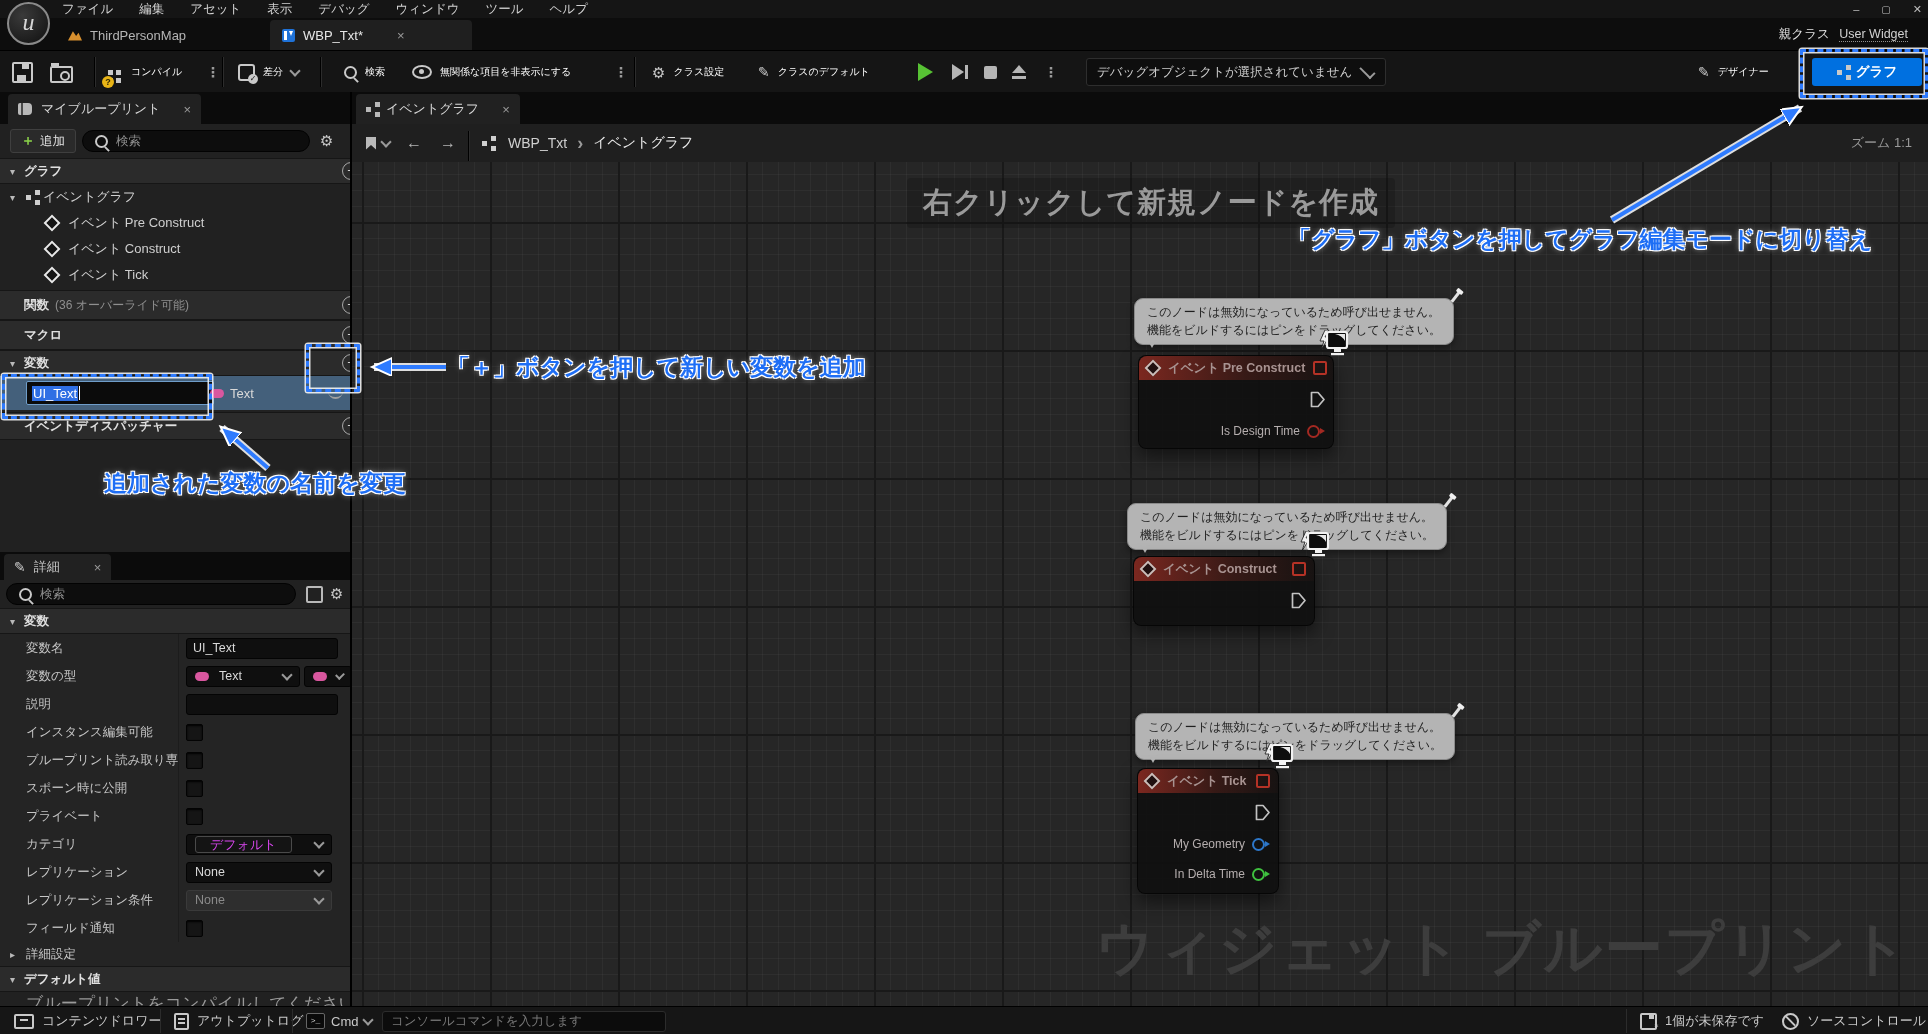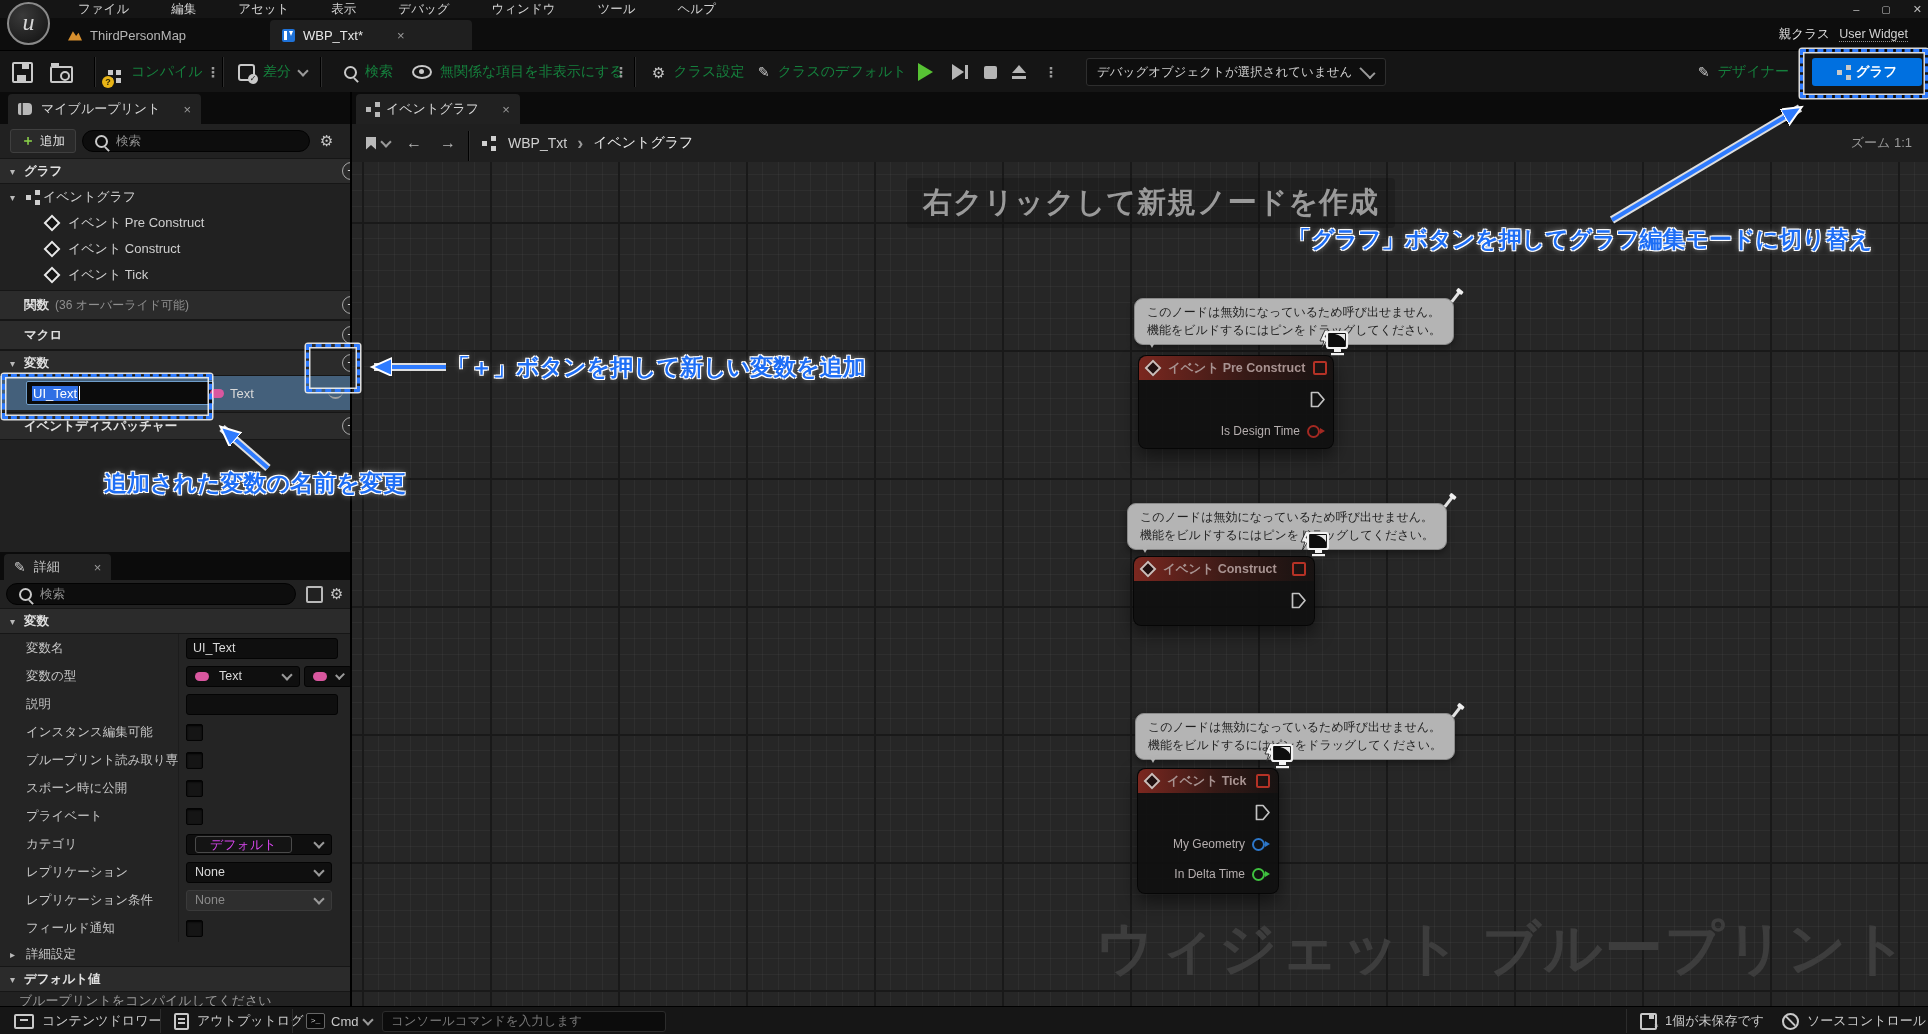--- a/index.html
+++ b/index.html
@@ -1,39 +1,39 @@
 <!DOCTYPE html>
 <html><head>
 <meta charset="utf-8">
 <style>
   html,body{margin:0;padding:0;background:#000;}
   #root{position:relative;width:1928px;height:1034px;background:#0f0f0f;overflow:hidden;
         font-family:"Liberation Sans","DejaVu Sans",sans-serif;color:#c9c9c9;font-size:13px;}
   
   #titlebar{position:absolute;left:0;top:0;width:1928px;height:18px;background:#151515;}
   #menu-items{position:absolute;left:62px;top:0;height:18px;display:flex;gap:26px;align-items:center;}
-  .menu-item{color:#d2d2d2;font-size:12.5px;cursor:default;margin-left:16px;}
+  .menu-item{color:#d2d2d2;font-size:12.5px;cursor:default;}
   #winctl{position:absolute;right:6px;top:0;height:18px;display:flex;gap:22px;align-items:center;color:#bdbdbd;font-size:11px;}
   #logo{position:absolute;left:7px;top:2px;width:39px;height:39px;border-radius:50%;
         background:radial-gradient(circle at 35% 30%,#3a3a3a,#101010);border:2px solid #8a8a8a;z-index:5;
         display:flex;align-items:center;justify-content:center;}
   #logo span{font-family:"Liberation Serif","DejaVu Serif",serif;font-style:italic;font-size:24px;color:#d5d5d5;margin-top:-2px;}
   
   #assettabs{position:absolute;left:0;top:18px;width:1928px;height:32px;background:#0d0d0d;}
   .atab{position:absolute;top:2px;height:30px;display:flex;align-items:center;gap:8px;padding:0 12px;color:#b5b5b5;}
   .atab.active{background:#1f1f1f;border-radius:4px 4px 0 0;color:#e8e8e8;}
   .atab-label{font-size:13px;white-space:nowrap;}
   .tab-close{color:#9a9a9a;font-size:13px;margin-left:26px;}
   #parentclass{position:absolute;right:20px;top:8px;font-size:12.5px;}
   #parentclass .pc-label{color:#e5e5e5;margin-right:6px;}
   #parentclass .pc-value{color:#d2d2d2;border-bottom:1px dotted #8f8f8f;}
   
   #toolbar{position:absolute;left:0;top:50px;width:1928px;height:42px;background:#151515;border-top:1px solid #000;border-bottom:1px solid #060606;}
   .tbtn{position:absolute;top:0;height:42px;display:flex;align-items:center;gap:8px;color:#d5d5d5;}
-  .tlabel{font-size:14px;white-space:nowrap;color:#15803d;text-align:right;}
+  .tlabel{font-size:10px;white-space:nowrap;color:#ffffff;text-align:right;}
   .tsep{position:absolute;top:6px;width:1px;height:30px;background:#2c2c2c;border-left:1px solid #000;}
   .tmore{position:absolute;top:0;height:42px;display:flex;align-items:center;color:#9a9a9a;font-size:14px;font-weight:bold;}
   .ico{display:inline-block;position:relative;color:#c9c9c9;}
   .i-chev{display:inline-block;width:6px;height:6px;border-right:2px solid #9a9a9a;border-bottom:2px solid #9a9a9a;transform:rotate(45deg);margin-top:-3px;}
   
   .i-floppy{width:17px;height:17px;border:2px solid #c9c9c9;border-radius:2px;}
   .i-floppy::before{content:'';position:absolute;top:0;right:2px;width:7px;height:5px;background:#c9c9c9;}
   .i-floppy::after{content:'';position:absolute;bottom:0;left:3px;width:9px;height:6px;background:#c9c9c9;}
   .i-foldermag{width:19px;height:13px;border:2px solid #c9c9c9;border-radius:2px;margin-top:4px;}
   .i-foldermag::before{content:'';position:absolute;top:-5px;left:-1px;width:8px;height:3px;background:#c9c9c9;}
@@ -469,21 +469,21 @@
         </div>
       </div>
     <div class="lrow tree-row" style="top:818px;height:24px;padding-left:10px;background:#242424;border-bottom:1px solid #1c1c1c;">
       <span class="exp" style="width:16px;">▸</span>
       <span style="color:#c6c6c6;font-size:12.5px;">詳細設定</span>
     </div>
     <div class="lrow sec-hdr" style="top:842px;height:24px;">
       <span class="exp">▾</span>
       <span class="sec-label">デフォルト値</span>
     </div>
-    <div class="lrow" style="top:868px;height:14px;overflow:hidden;padding-left:19px;color:#9a9a9a;font-size:13px;">
+    <div class="lrow" style="top:868px;height:14px;overflow:hidden;padding-left:26px;color:#9a9a9a;font-size:17px;">
       <span>ブループリントをコンパイルしてください</span>
     </div>
   </div>
 
   <div id="vdivider"></div>
 
   <div id="graphbar">
     <div class="gitem" style="left:14px;gap:6px;">
       <span class="ico i-flag"></span>
       <span class="i-chev"></span>

